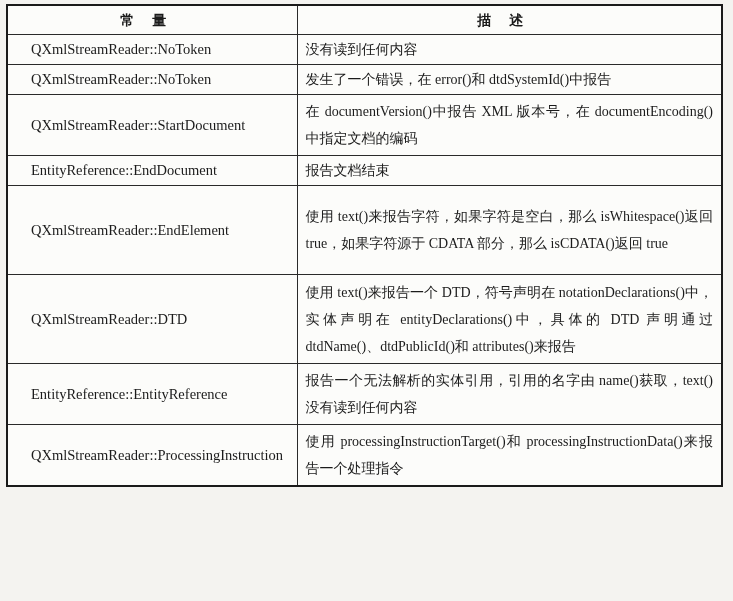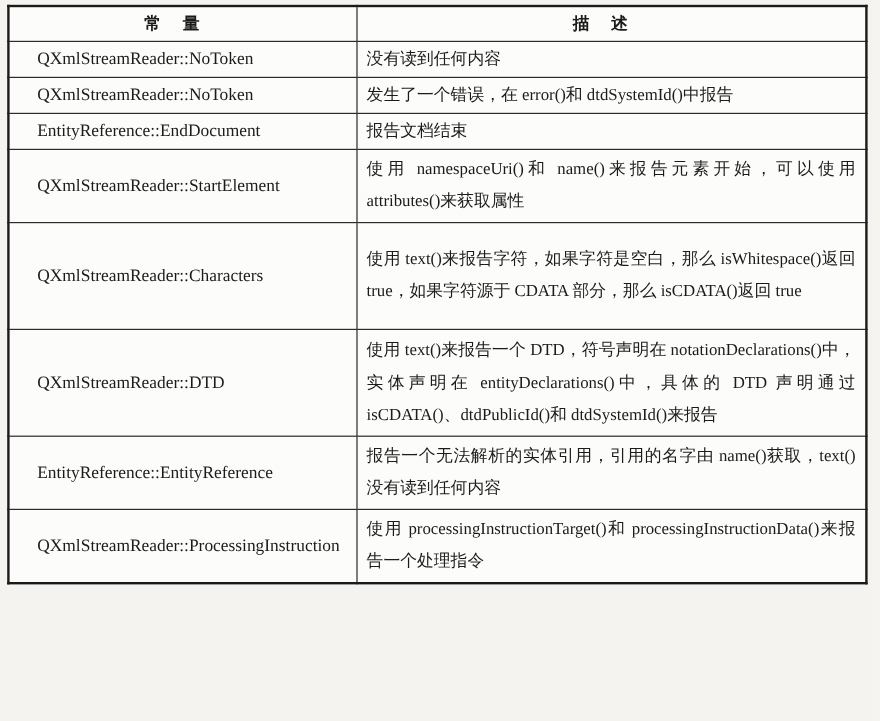--- a/index.html
+++ b/index.html
@@ -81,35 +81,35 @@
     </thead>
     <tbody>
       <tr class="r1">
         <td class="name">QXmlStreamReader::NoToken</td>
         <td class="desc">没有读到任何内容</td>
       </tr>
       <tr class="r1">
         <td class="name">QXmlStreamReader::NoToken</td>
         <td class="desc">发生了一个错误，在 error()和 dtdSystemId()中报告</td>
       </tr>
+      <tr class="r2">
+        <td class="name">QXmlStreamReader::StartDocument</td>
+        <td class="desc">在 documentVersion()中报告 XML 版本号，在 documentEncoding()中指定文档的编码</td>
+      </tr>
       <tr class="r1">
         <td class="name">EntityReference::EndDocument</td>
         <td class="desc">报告文档结束</td>
       </tr>
-      <tr class="r2">
-        <td class="name">QXmlStreamReader::StartElement</td>
-        <td class="desc">使用 namespaceUri()和 name()来报告元素开始，可以使用 attributes()来获取属性</td>
-      </tr>
       <tr class="r3">
-        <td class="name">QXmlStreamReader::Characters</td>
+        <td class="name">QXmlStreamReader::EndElement</td>
         <td class="desc">使用 text()来报告字符，如果字符是空白，那么 isWhitespace()返回 true，如果字符源于 CDATA 部分，那么 isCDATA()返回 true</td>
       </tr>
       <tr class="r3">
         <td class="name">QXmlStreamReader::DTD</td>
-        <td class="desc">使用 text()来报告一个 DTD，符号声明在 notationDeclarations()中，实体声明在 entityDeclarations()中，具体的 DTD 声明通过 isCDATA()、dtdPublicId()和 dtdSystemId()来报告</td>
+        <td class="desc">使用 text()来报告一个 DTD，符号声明在 notationDeclarations()中，实体声明在 entityDeclarations()中，具体的 DTD 声明通过 dtdName()、dtdPublicId()和 attributes()来报告</td>
       </tr>
       <tr class="r2">
         <td class="name">EntityReference::EntityReference</td>
         <td class="desc">报告一个无法解析的实体引用，引用的名字由 name()获取，text()没有读到任何内容</td>
       </tr>
       <tr class="r2">
         <td class="name">QXmlStreamReader::ProcessingInstruction</td>
         <td class="desc">使用 processingInstructionTarget()和 processingInstructionData()来报告一个处理指令</td>
       </tr>
     </tbody>

